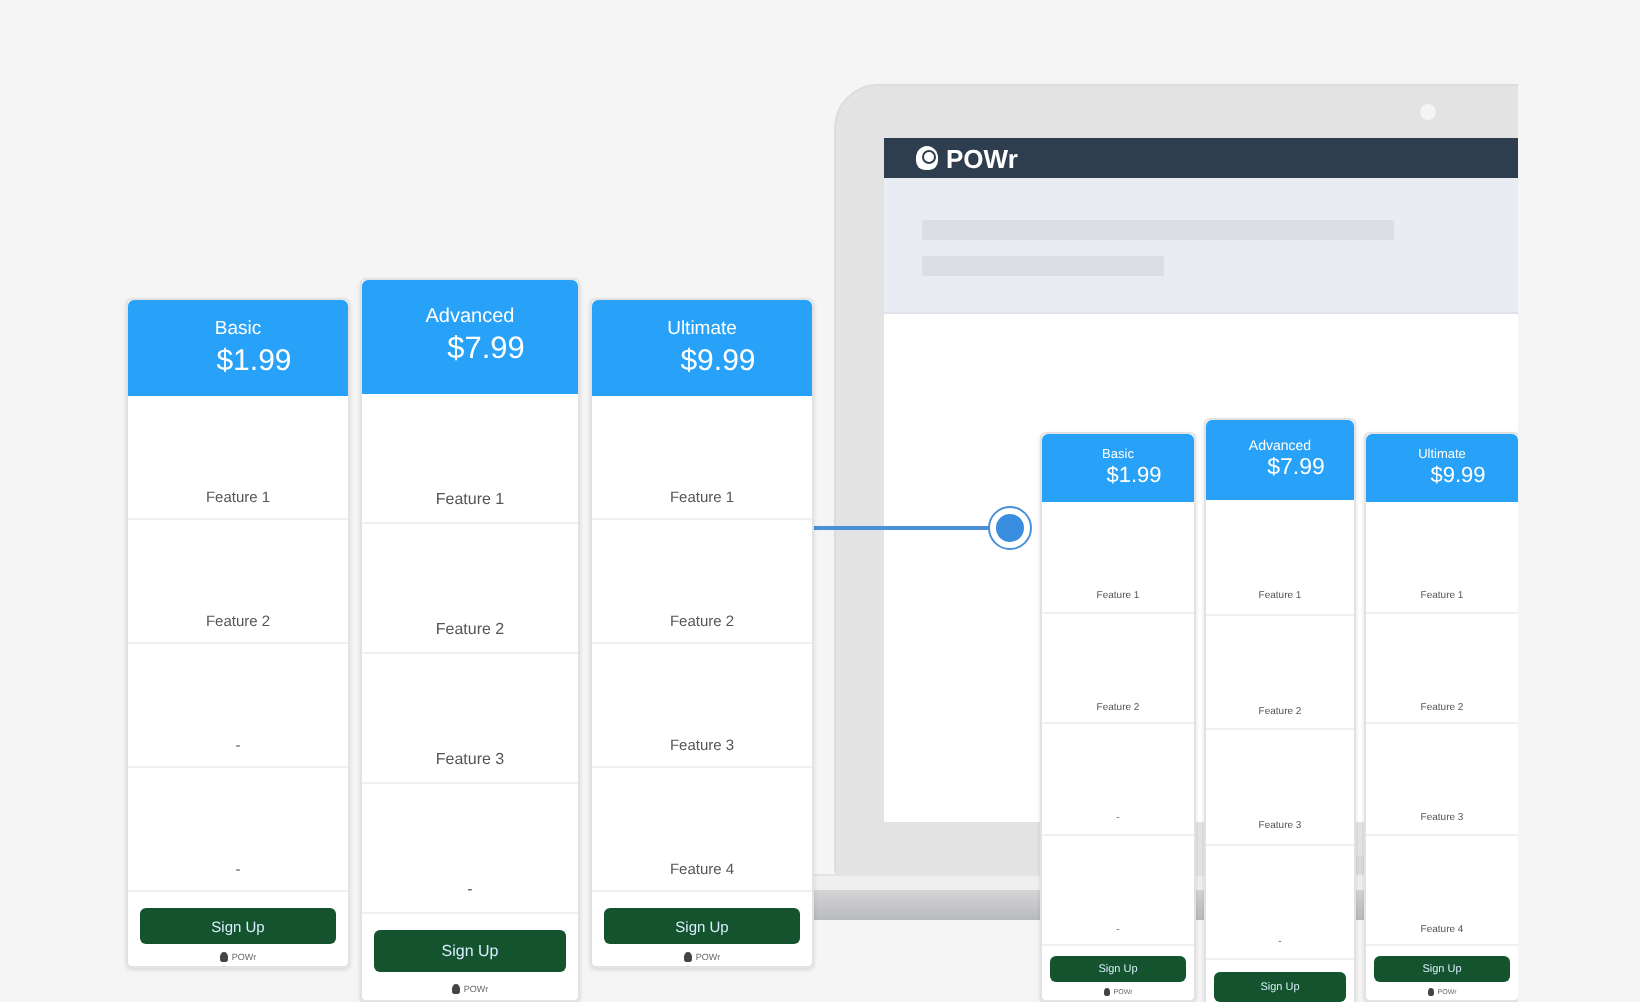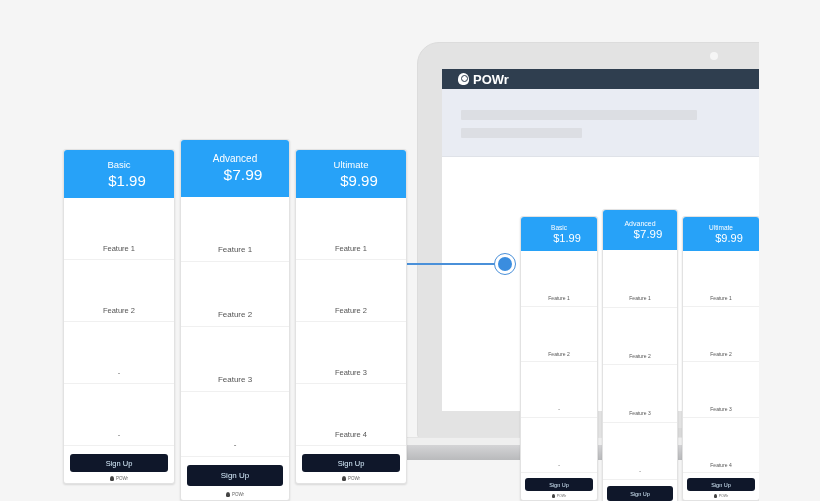--- a/index.html
+++ b/index.html
@@ -29,21 +29,21 @@
   .base-bottom { position: absolute; left: 0; top: 8px; width: 100%; height: 15px;
                  background: linear-gradient(#d4d4d6, #b9babc); clip-path: polygon(0 0, 100% 0, 100% 100%, 11% 100%, 0 5%); }
 
   
   .card { position: absolute; background: #fff; border: 1px solid #e2e2e2; border-radius: 3px; box-shadow: 0 1px 2px rgba(0,0,0,0.12);
           display: flex; flex-direction: column; }
   .card-head { background: #27a2f8; color: #fff; text-align: center; border-radius: 3px 3px 0 0; display: flex; flex-direction: column; justify-content: center; }
   .card-title { font-size: 10px; }
   .card-price { font-size: 15px; margin-top: 2px; padding-left: 16px; }
   .feature { text-align: center; color: #555; border-bottom: 1px solid #f0f0f0; display: flex; align-items: center; justify-content: center; margin-top: 40px; }
-  .signup { background: #0f172a; color: #d8eefe; text-align: center; border-radius: 3px; display: flex; align-items: center; justify-content: center; }
+  .signup { background: #14532d; color: #d8eefe; text-align: center; border-radius: 3px; display: flex; align-items: center; justify-content: center; }
   .powered { display: flex; align-items: center; justify-content: center; color: #666; }
   .powered-icon { display: inline-block; background: #444; border-radius: 50% 50% 30% 30%; margin-right: 2px; }
 
   
   .card.lg .card-head { height: 48px; }
   .card.lg .card-title { font-size: 9.5px; }
   .card.lg .card-price { font-size: 15px; }
   .card.lg .feature { height: 22px; font-size: 7.5px; }
   .card.lg .signup { height: 18px; margin: 8px 6px 2px; font-size: 7.5px; }
   .card.lg .powered { height: 9px; font-size: 4.5px; }

